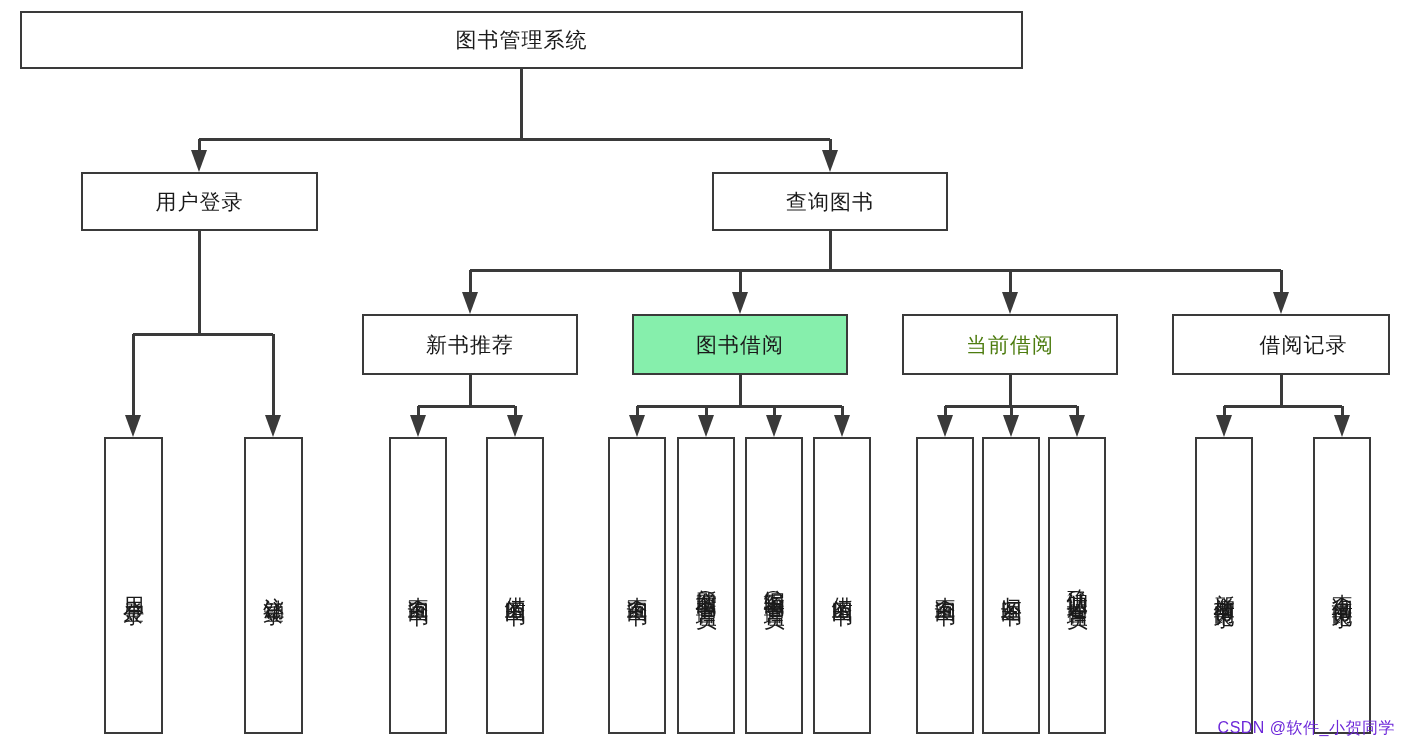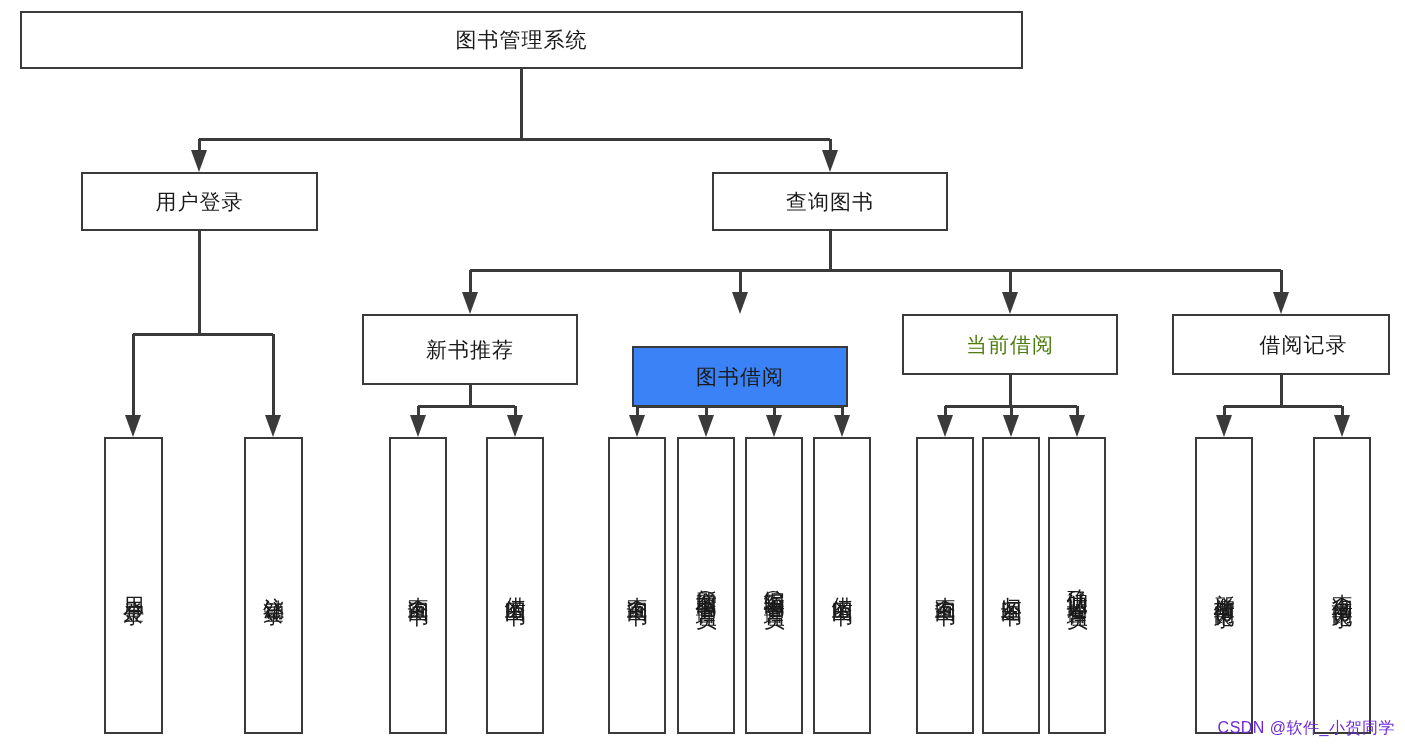--- a/index.html
+++ b/index.html
@@ -135,24 +135,24 @@
   <div id="nodes">
       <div class="node node-h" style="left: 20px; top: 11px; width: 1003px; height: 58px; border-color: rgb(58, 58, 58); background: rgb(255, 255, 255); color: rgb(26, 26, 26);">
         <span>图书管理系统</span>
       </div>
       <div class="node node-h" style="left: 81px; top: 172px; width: 237px; height: 59px; border-color: rgb(58, 58, 58); background: rgb(255, 255, 255); color: rgb(26, 26, 26);">
         <span>用户登录</span>
       </div>
       <div class="node node-h" style="left: 712px; top: 172px; width: 236px; height: 59px; border-color: rgb(58, 58, 58); background: rgb(255, 255, 255); color: rgb(26, 26, 26);">
         <span>查询图书</span>
       </div>
-      <div class="node node-h" style="left: 362px; top: 314px; width: 216px; height: 71px; border-color: rgb(58, 58, 58); background: rgb(255, 255, 255); color: rgb(26, 26, 26);">
+      <div class="node node-h" style="left: 362px; top: 314px; width: 216px; height: 61px; border-color: rgb(58, 58, 58); background: rgb(255, 255, 255); color: rgb(26, 26, 26);">
         <span>新书推荐</span>
       </div>
-      <div class="node node-h" style="left: 632px; top: 314px; width: 216px; height: 61px; border-color: rgb(58, 58, 58); background: #3b82f6; color: rgb(26, 26, 26); margin-top: 32px;">
+      <div class="node node-h" style="left: 632px; top: 314px; width: 216px; height: 61px; border-color: rgb(58, 58, 58); background: #86efac; color: rgb(26, 26, 26);">
         <span>图书借阅</span>
       </div>
       <div class="node node-h" style="left: 902px; top: 314px; width: 216px; height: 61px; border-color: rgb(58, 58, 58); background: rgb(255, 255, 255); color: #4d7c0f;">
         <span>当前借阅</span>
       </div>
       <div class="node node-h" style="left: 1172px; top: 314px; width: 218px; height: 61px; border-color: rgb(58, 58, 58); background: rgb(255, 255, 255); color: rgb(26, 26, 26); padding-left: 45px;">
         <span>借阅记录</span>
       </div>
       <div class="node node-v" style="left: 104px; top: 437px; width: 59px; height: 297px; border-color: rgb(58, 58, 58); background: rgb(255, 255, 255); color: rgb(26, 26, 26);">
         <span>用户登录</span>

